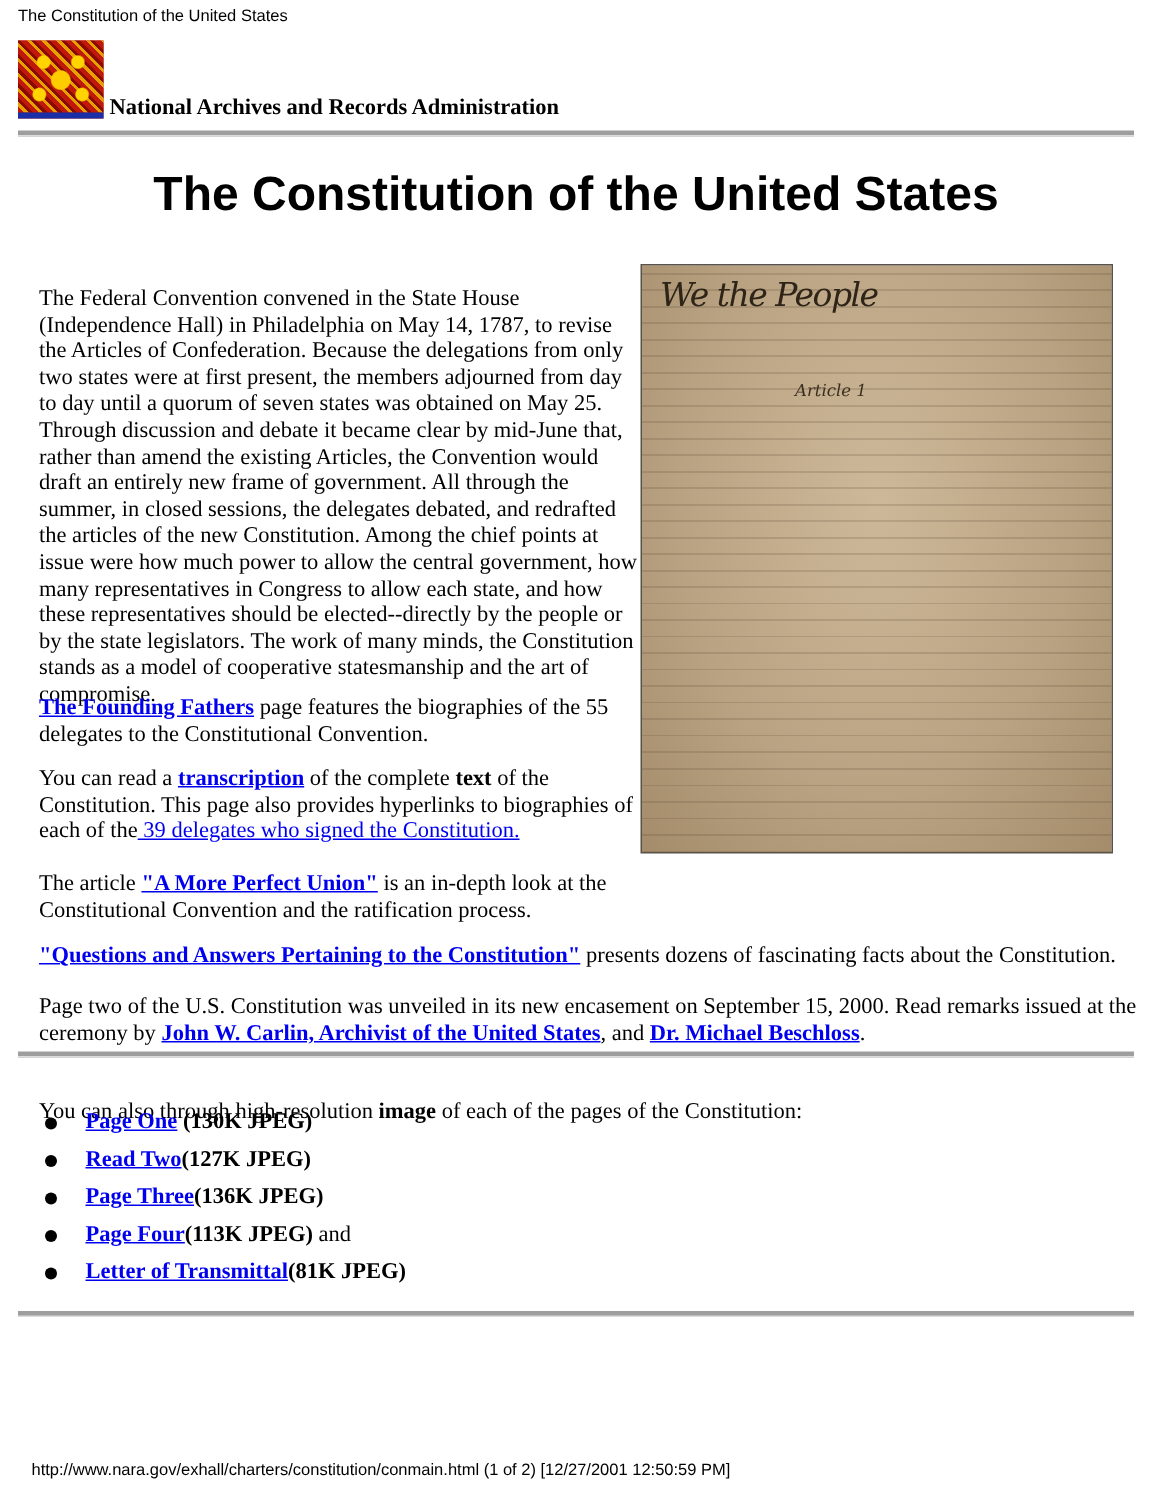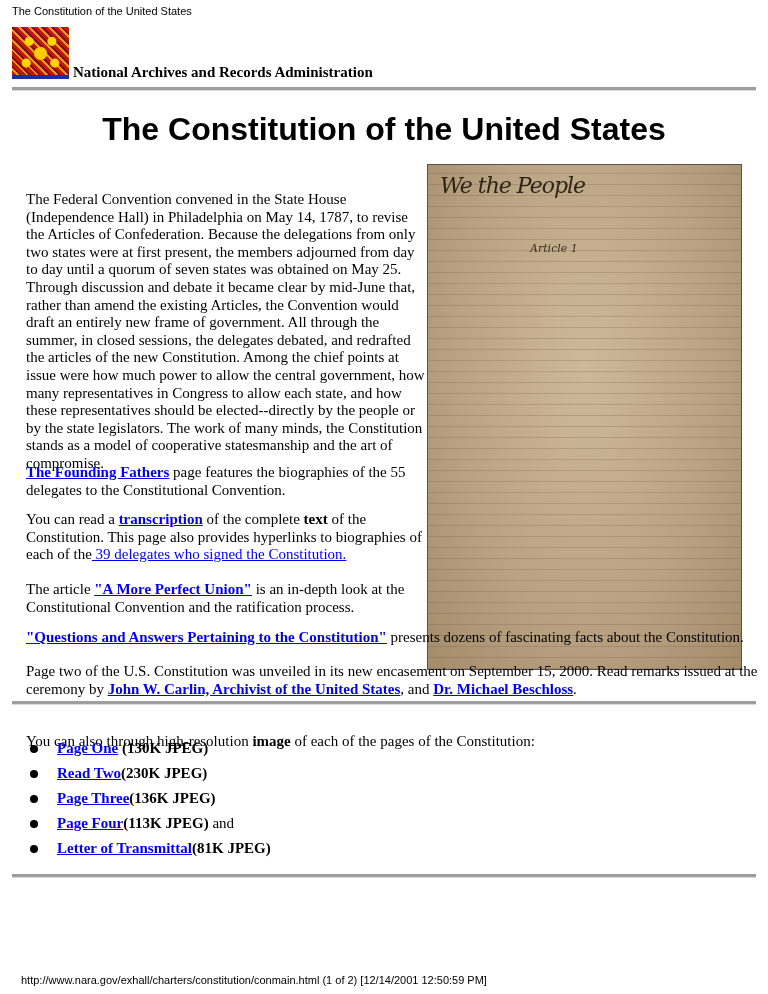--- a/index.html
+++ b/index.html
@@ -35,21 +35,21 @@
     hr.rule {
       position: absolute; margin: 0; border: none; height: 3px;
       background: #9e9e9e; border-bottom: 1px solid #dcdcdc;
     }
     .title {
       position: absolute; left: 0; width: 768px; top: 111px; text-align: center;
       font-family: "Liberation Sans", sans-serif; font-weight: bold; font-size: 32px;
       margin: 0;
     }
     .doc-image {
-      position: absolute; left: 427px; top: 164px; width: 315px; height: 506px;
+      position: absolute; left: 427px; top: 176px; width: 315px; height: 393px;
       box-sizing: border-box; border: 1px solid #5a5248;
       background:
         repeating-linear-gradient(0deg, rgba(80,60,40,0.18) 0 1px, transparent 1px 11px),
         radial-gradient(ellipse at 50% 40%, #cdb99a 0%, #b9a281 60%, #a48c6b 100%);
       overflow: hidden;
     }
     .doc-image .we-people {
       position: absolute; left: 12px; top: 8px;
       font-family: "DejaVu Serif", serif; font-style: italic; font-size: 22px;
       color: #2e2418; letter-spacing: -1px;
@@ -117,31 +117,31 @@
   <span>You can also through high-resolution </span><b>image</b><span> of each of the pages of the Constitution:</span>
 </p>
 
 <ul class="img-list">
   <li>
     <span class="bullet"></span>
     <a class="lnk" href="#">Page One</a><span class="bold"> (130K JPEG)</span><span></span>
   </li>
   <li>
     <span class="bullet"></span>
-    <a class="lnk" href="#">Read Two</a><span class="bold">(230K JPEG)</span><span></span>
+    <a class="lnk" href="#">Read Two</a><span class="bold">(127K JPEG)</span><span></span>
   </li>
   <li>
     <span class="bullet"></span>
     <a class="lnk" href="#">Page Three</a><span class="bold">(136K JPEG)</span><span></span>
   </li>
   <li>
     <span class="bullet"></span>
     <a class="lnk" href="#">Page Four</a><span class="bold">(113K JPEG)</span><span> and</span>
   </li>
   <li>
     <span class="bullet"></span>
     <a class="lnk" href="#">Letter of Transmittal</a><span class="bold">(81K JPEG)</span><span></span>
   </li>
 </ul>
 
 <hr class="rule" style="left:12px; top:874px; width:744px;">
 
-<div class="print-footer">http://www.nara.gov/exhall/charters/constitution/conmain.html (1 of 2) [12/14/2001 12:50:59 PM]</div>
+<div class="print-footer">http://www.nara.gov/exhall/charters/constitution/conmain.html (1 of 2) [12/27/2001 12:50:59 PM]</div>
 
 </body></html>

